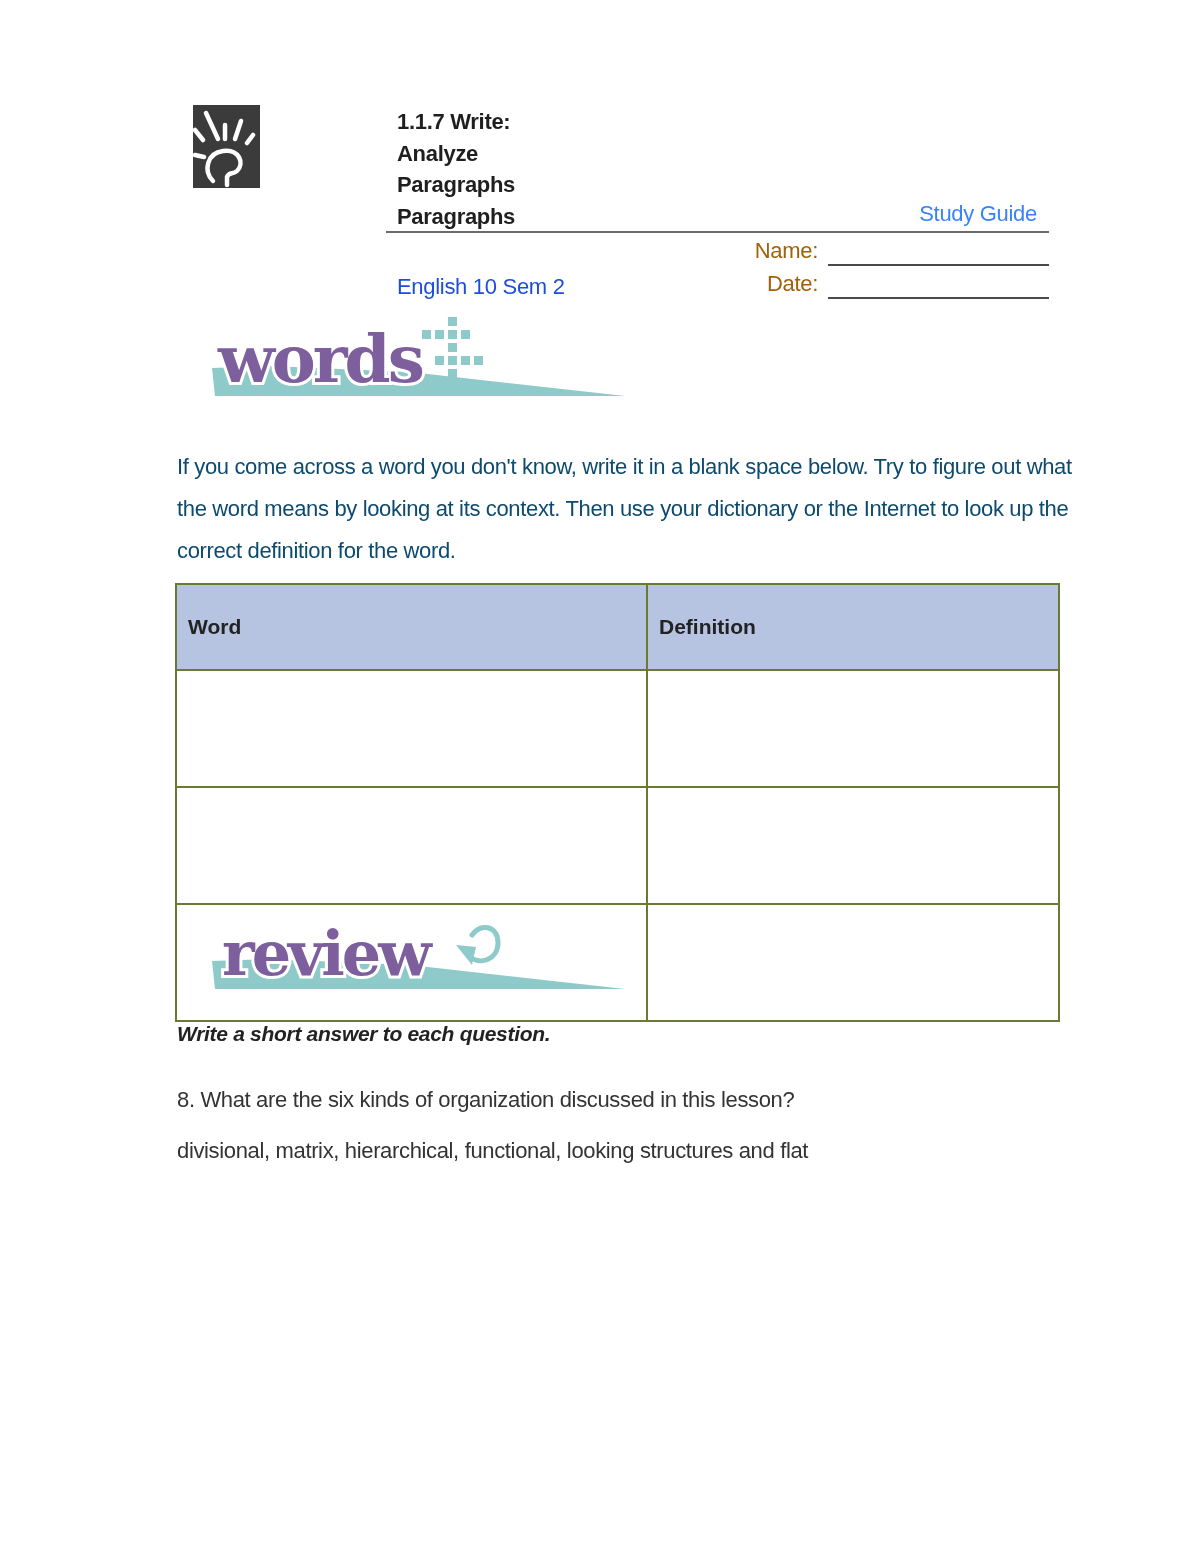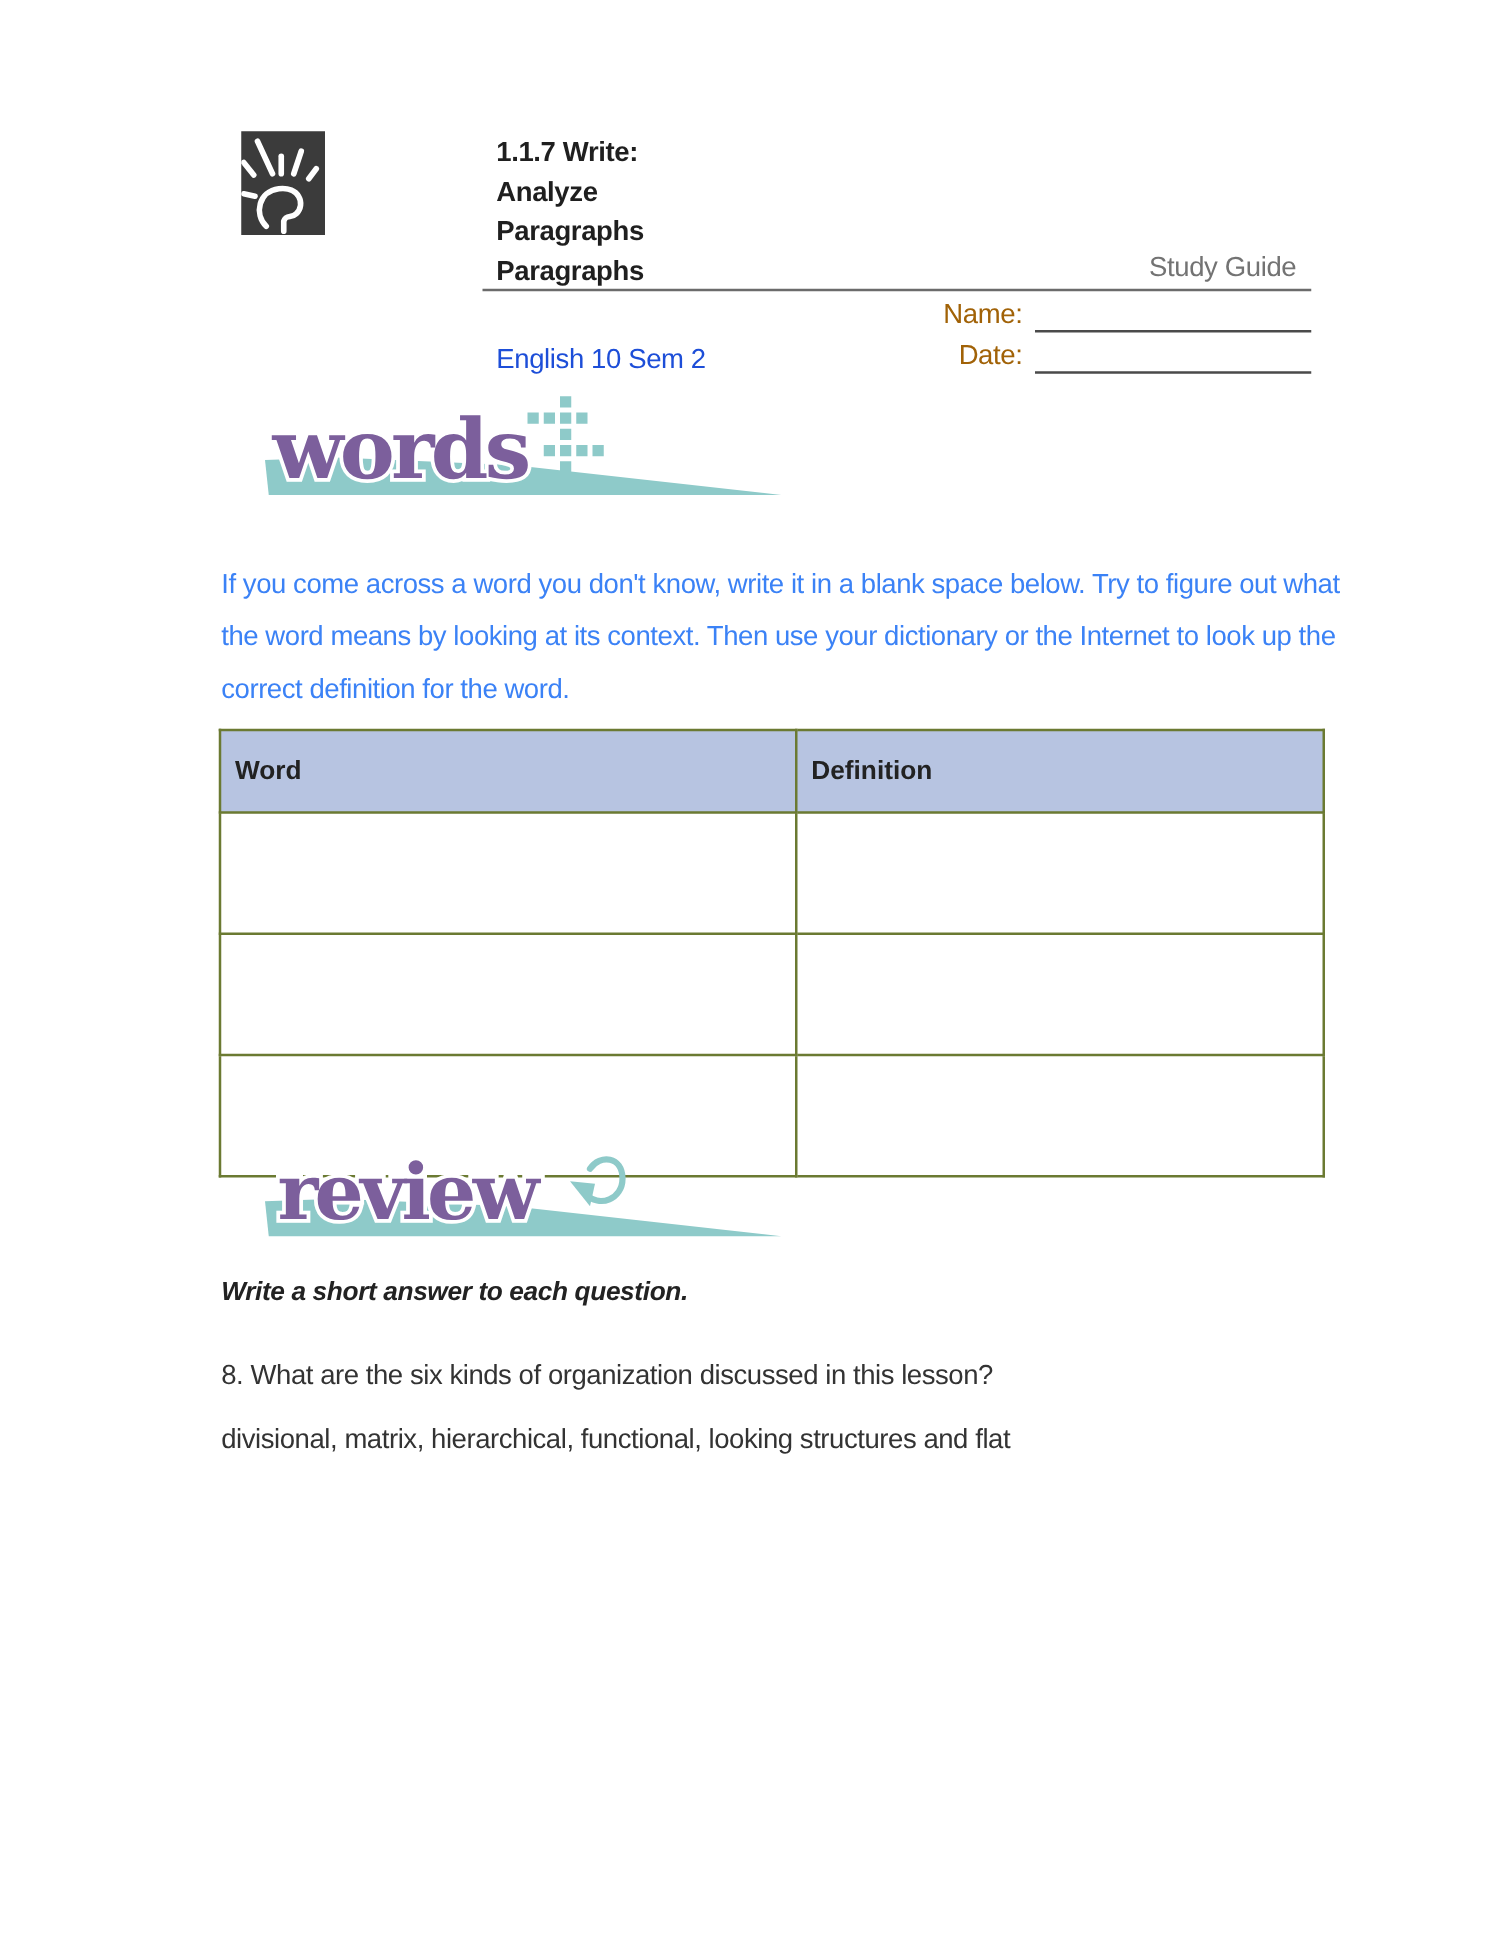--- a/index.html
+++ b/index.html
@@ -3,39 +3,39 @@
   <meta charset="utf-8">
   <style>
     html, body { margin: 0; padding: 0; background: #ffffff; }
     body { width: 1200px; height: 1553px; position: relative; overflow: hidden;
            font-family: "Liberation Sans", "DejaVu Sans", sans-serif; color: #222222; }
     .abs { position: absolute; }
 
     
     .logo { left: 193px; top: 105px; width: 67px; height: 83px; background: #3b3b3b; }
     .title-block { left: 397px; top: 106px; font-weight: bold; font-size: 22px; line-height: 31.5px; color: #1f1f1f; letter-spacing: -0.3px; }
-    .doc-type { right: 163px; top: 201px; font-size: 22px; color: #737373; letter-spacing: -0.3px; }
+    .doc-type { right: 163px; top: 201px; font-size: 22px; color: #3b82f6; letter-spacing: -0.3px; }
     .header-rule { left: 386px; top: 231px; width: 663px; height: 2px; background: #6b6b6b; }
     .course { left: 397px; top: 234px; font-size: 22px; color: #1d4ed8; letter-spacing: -0.3px; margin-top: 40px; }
     .field-label { font-size: 22px; color: #a16207; text-align: right; width: 100px; letter-spacing: -0.3px; }
     .name-label { left: 718px; top: 238px; }
     .date-label { left: 718px; top: 271px; }
     .field-line { left: 828px; width: 221px; height: 2px; background: #4a4a4a; }
     .name-line { top: 264px; }
     .date-line { top: 297px; }
 
     
     .banner { left: 210px; width: 420px; height: 90px; }
 
     
-    .instructions { left: 177px; top: 446px; width: 900px; font-size: 22px; line-height: 42px; color: #3b82f6; letter-spacing: -0.35px; }
+    .instructions { left: 177px; top: 446px; width: 900px; font-size: 22px; line-height: 42px; color: #0c4a6e; letter-spacing: -0.35px; }
 
     
     .vocab-table { left: 175px; top: 583px; width: 885px; border-collapse: collapse; }
-    .vocab-table th, .vocab-table td { border: 2.5px solid #6b7a32; padding: 6px; }
+    .vocab-table th, .vocab-table td { border: 2.5px solid #6b7a32; padding: 16px; }
     .vocab-table th { background: #b7c4e1; height: 52px; text-align: left; padding-left: 11px;
                       font-size: 21px; font-weight: bold; color: #222222; }
     .vocab-table td { height: 83px; }
     .col-word { width: 442px; }
 
     
     .directions { left: 177px; top: 1022px; font-size: 21px; font-weight: bold; color: #222222; letter-spacing: -0.3px; font-style: italic; }
     .question { left: 177px; top: 1087px; font-size: 22px; color: #333333; letter-spacing: -0.35px; }
     .answer { left: 177px; top: 1138px; font-size: 22px; color: #333333; letter-spacing: -0.35px; }
   </style>

